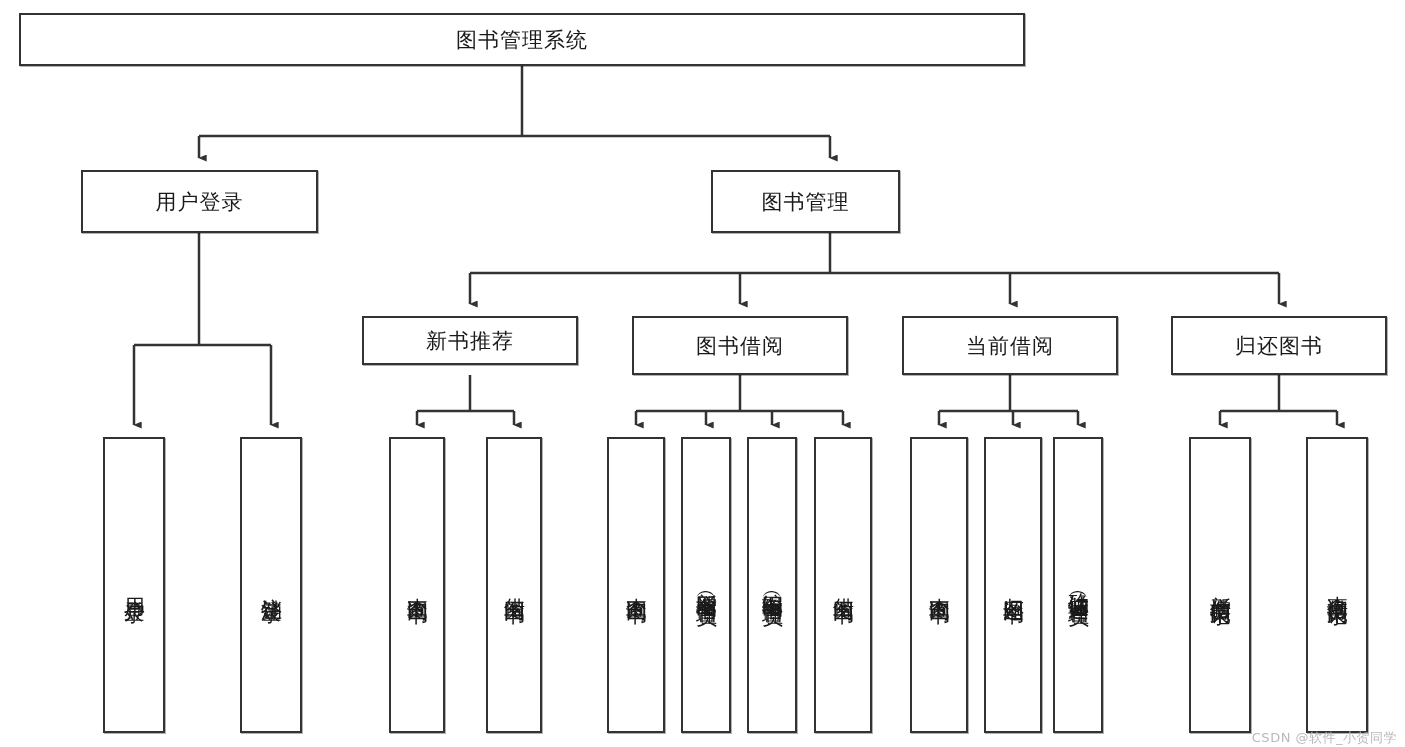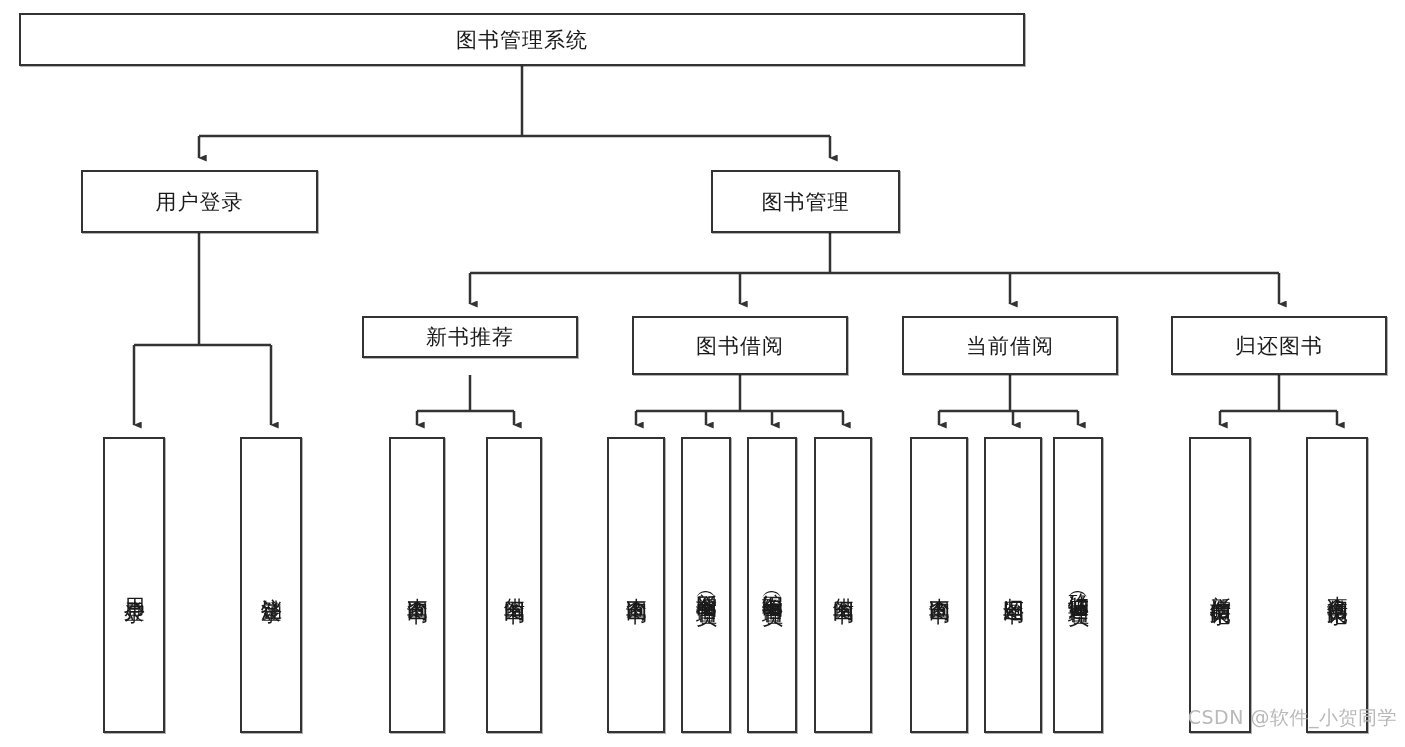--- a/index.html
+++ b/index.html
@@ -56,22 +56,22 @@
     text-align: center;
   }
   .node.leaf .vtext {
     writing-mode: vertical-rl;
     text-orientation: upright;
     display: block;
   }
   .watermark {
     position: absolute;
     right: 8px;
-    bottom: 16px;
-    font-size: 19px;
+    bottom: 0;
+    font-size: 13px;
     color: #b9b9b9;
     white-space: nowrap;
     letter-spacing: 0.5px;
   }
 </style>
 </head>
 <body>
 
 <div id="canvas">
 
@@ -130,21 +130,21 @@
     <span>图书管理系统</span>
   </div>
 
   <div class="node lvl2 node-h" style="left: 81px; top: 170px; width: 237px; height: 63px;">
     <span>用户登录</span>
   </div>
   <div class="node lvl2 node-h" style="left: 711px; top: 170px; width: 189px; height: 63px;">
     <span>图书管理</span>
   </div>
 
-  <div class="node lvl3 node-h" style="left: 362px; top: 316px; width: 216px; height: 42px;">
+  <div class="node lvl3 node-h" style="left: 362px; top: 316px; width: 216px; height: 49px;">
     <span>新书推荐</span>
   </div>
   <div class="node lvl3 node-h" style="left: 632px; top: 316px; width: 216px; height: 59px;">
     <span>图书借阅</span>
   </div>
   <div class="node lvl3 node-h" style="left: 902px; top: 316px; width: 216px; height: 59px;">
     <span>当前借阅</span>
   </div>
   <div class="node lvl3 node-h" style="left: 1171px; top: 316px; width: 216px; height: 59px;">
     <span>归还图书</span>

